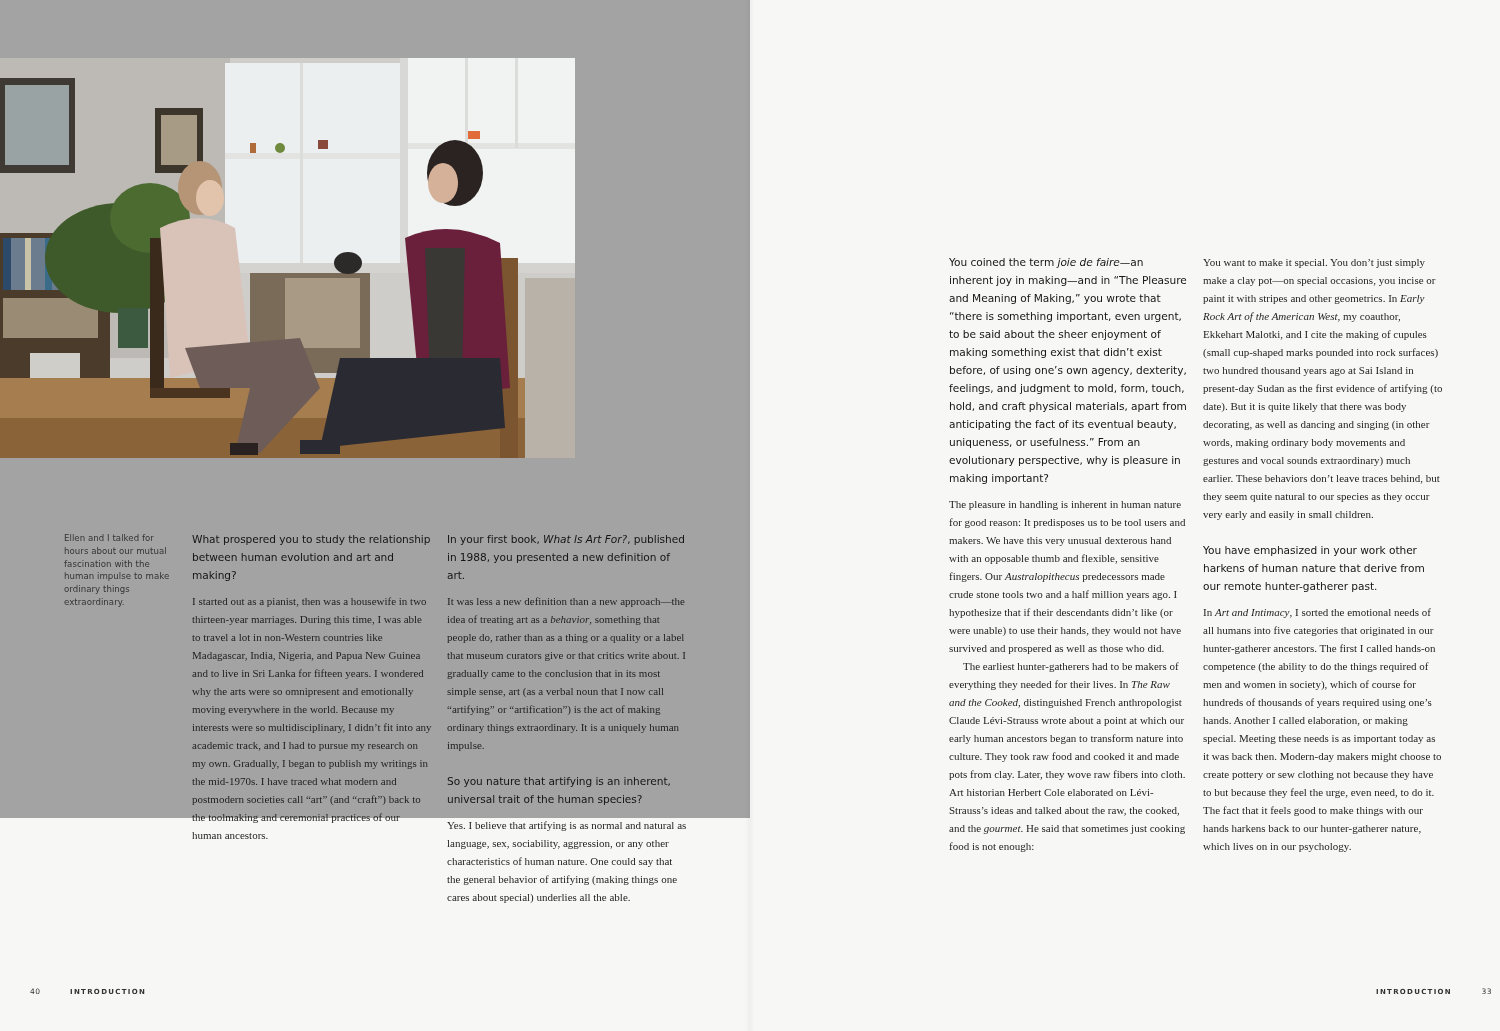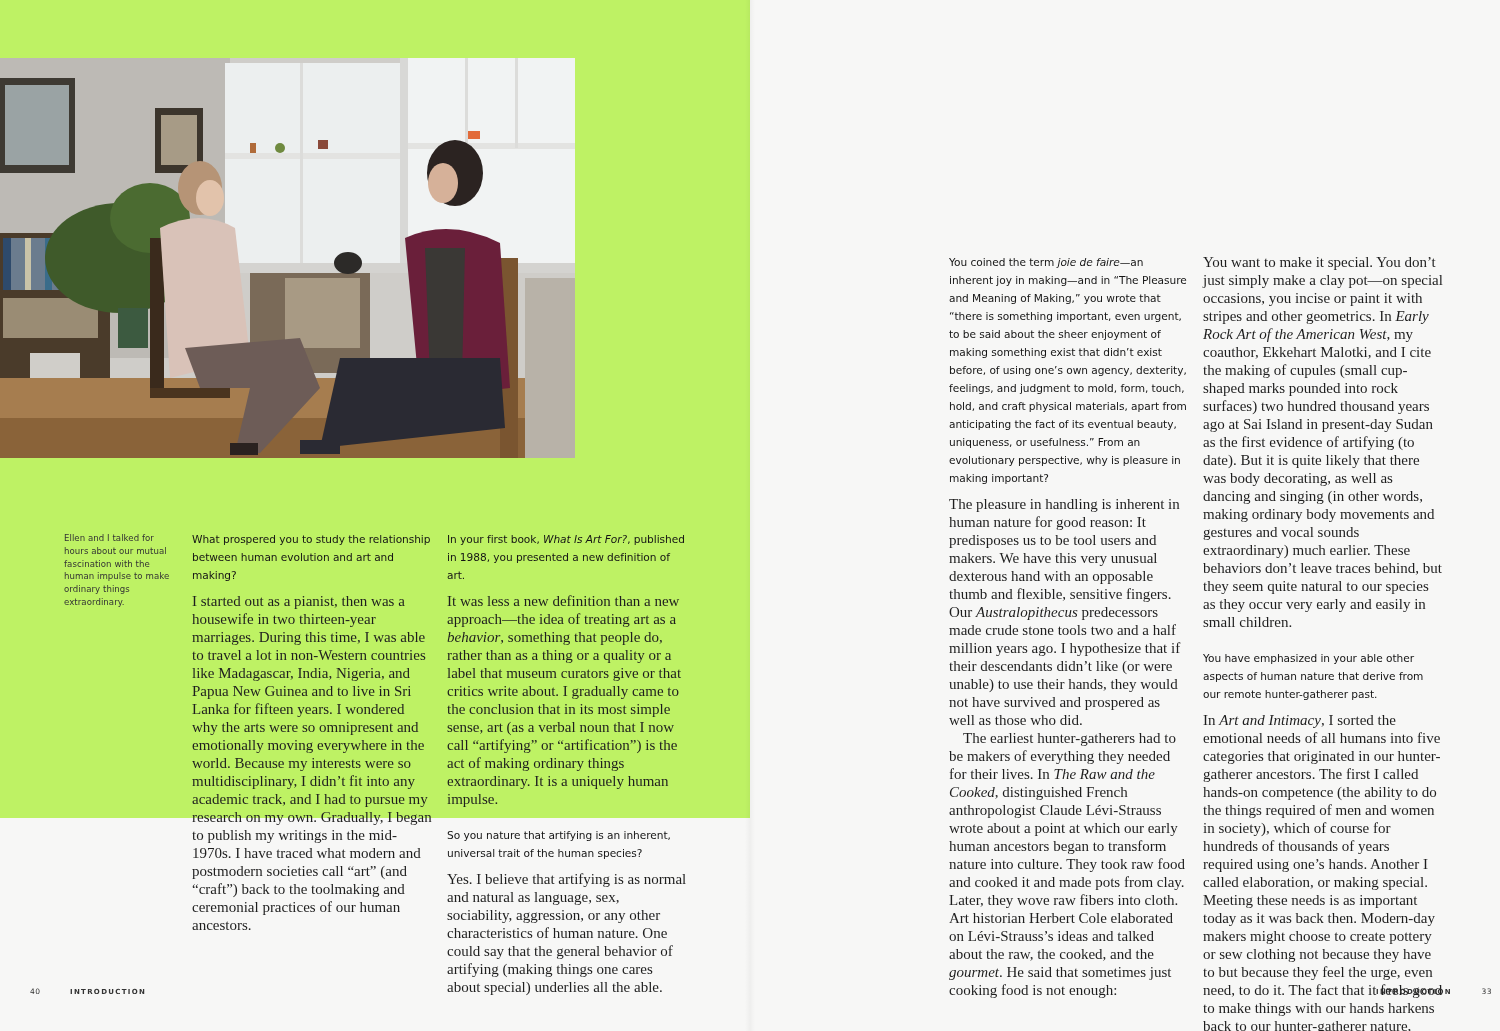--- a/index.html
+++ b/index.html
@@ -2,21 +2,21 @@
 <html><head>
 <meta charset="utf-8">
 <style>
   html, body { margin: 0; padding: 0; }
   body {
     width: 1500px; height: 1031px; position: relative; overflow: hidden;
     background: #f7f7f6;
     color: #1c1c1c;
   }
   .page { position: absolute; top: 0; height: 818px; }
-  .page-left { left: 0; width: 750px; background: #bef264; }
+  .page-left { left: 0; width: 750px; background: #a3a3a3; }
   .page-right { left: 750px; width: 750px; background: #f7f7f6; }
   .gutter { position: absolute; left: 745px; top: 0; width: 10px; height: 1031px;
     background: linear-gradient(to right, rgba(0,0,0,0) 0%, rgba(0,0,0,0.035) 50%, rgba(0,0,0,0) 100%); }
 
   
   .photo { position: absolute; left: 0; top: 58px; width: 575px; height: 400px; overflow: hidden; background: #d9d6d0; }
   .photo svg { display: block; width: 575px; height: 400px; }
 
   .caption {
     position: absolute; left: 64px; top: 532px; width: 110px;
@@ -24,21 +24,21 @@
     letter-spacing: 0.05px;
   }
 
   .col { position: absolute; width: 240px; }
   .q {
     font-family: "DejaVu Sans", sans-serif; font-size: 10.6px; line-height: 18px;
     color: #141414; margin: 0 0 8px 0; letter-spacing: -0.05px;
   }
   .q em { font-style: italic; }
   .a {
-    font-family: "Liberation Serif", serif; font-size: 15px; line-height: 18px;
+    font-family: "Liberation Serif", serif; font-size: 11px; line-height: 18px;
     color: #1e1e1e; margin: 0 0 18px 0; text-align: left;
   }
   .a.indent { text-indent: 14px; margin-top: -18px; }
   .a em { font-style: italic; }
   .a.tight { margin-bottom: 8px; }
 
   .folio {
     position: absolute; top: 987px;
     font-family: "DejaVu Sans", sans-serif; font-size: 7px; letter-spacing: 1.3px;
     color: #333; font-weight: bold;
@@ -143,21 +143,21 @@
 <div class="page page-right">
 
   <div class="col" style="left:199px; top:253px; width:238px;">
     <p class="q"><span>You coined the term </span><em>joie de faire</em><span>—an inherent joy in making—and in “The Pleasure and Meaning of Making,” you wrote that “there is something important, even urgent, to be said about the sheer enjoyment of making something exist that didn’t exist before, of using one’s own agency, dexterity, feelings, and judgment to mold, form, touch, hold, and craft physical materials, apart from anticipating the fact of its eventual beauty, uniqueness, or usefulness.” From an evolutionary perspective, why is pleasure in making important?</span></p>
     <p class="a"><span>The pleasure in handling is inherent in human nature for good reason: It predisposes us to be tool users and makers. We have this very unusual dexterous hand with an opposable thumb and flexible, sensitive fingers. Our </span><em>Australopithecus</em><span> predecessors made crude stone tools two and a half million years ago. I hypothesize that if their descendants didn’t like (or were unable) to use their hands, they would not have survived and prospered as well as those who did.</span></p>
     <p class="a indent tight"><span>The earliest hunter-gatherers had to be makers of everything they needed for their lives. In </span><em>The Raw and the Cooked</em><span>, distinguished French anthropologist Claude Lévi-Strauss wrote about a point at which our early human ancestors began to transform nature into culture. They took raw food and cooked it and made pots from clay. Later, they wove raw fibers into cloth. Art historian Herbert Cole elaborated on Lévi-Strauss’s ideas and talked about the raw, the cooked, and the </span><em>gourmet</em><span>. He said that sometimes just cooking food is not enough:</span></p>
   </div>
 
   <div class="col" style="left:453px; top:253px; width:240px;">
     <p class="a"><span>You want to make it special. You don’t just simply make a clay pot—on special occasions, you incise or paint it with stripes and other geometrics. In </span><em>Early Rock Art of the American West</em><span>, my coauthor, Ekkehart Malotki, and I cite the making of cupules (small cup-shaped marks pounded into rock surfaces) two hundred thousand years ago at Sai Island in present-day Sudan as the first evidence of artifying (to date). But it is quite likely that there was body decorating, as well as dancing and singing (in other words, making ordinary body movements and gestures and vocal sounds extraordinary) much earlier. These behaviors don’t leave traces behind, but they seem quite natural to our species as they occur very early and easily in small children.</span></p>
-    <p class="q">You have emphasized in your able other aspects of human nature that derive from our remote hunter-gatherer past.</p>
+    <p class="q">You have emphasized in your work other harkens of human nature that derive from our remote hunter-gatherer past.</p>
     <p class="a"><span>In </span><em>Art and Intimacy</em><span>, I sorted the emotional needs of all humans into five categories that originated in our hunter-gatherer ancestors. The first I called hands-on competence (the ability to do the things required of men and women in society), which of course for hundreds of thousands of years required using one’s hands. Another I called elaboration, or making special. Meeting these needs is as important today as it was back then. Modern-day makers might choose to create pottery or sew clothing not because they have to but because they feel the urge, even need, to do it. The fact that it feels good to make things with our hands harkens back to our hunter-gatherer nature, which lives on in our psychology.</span></p>
   </div>
 
   <div class="folio" style="left:626px;">
     <span>INTRODUCTION</span>
     <span style="display:inline-block; width:22px;"></span>
     <span class="num">33</span>
   </div>
 </div>
 

